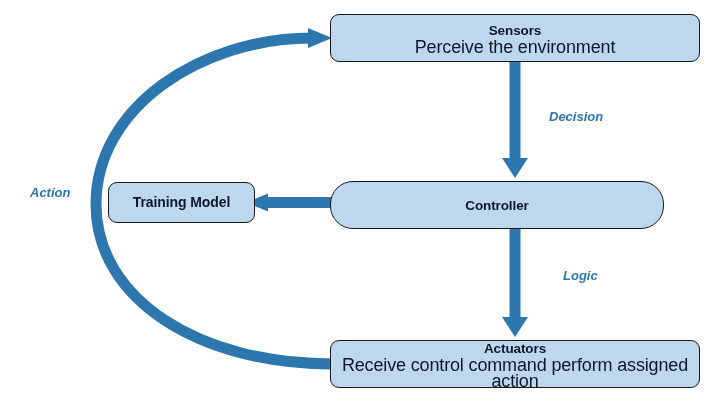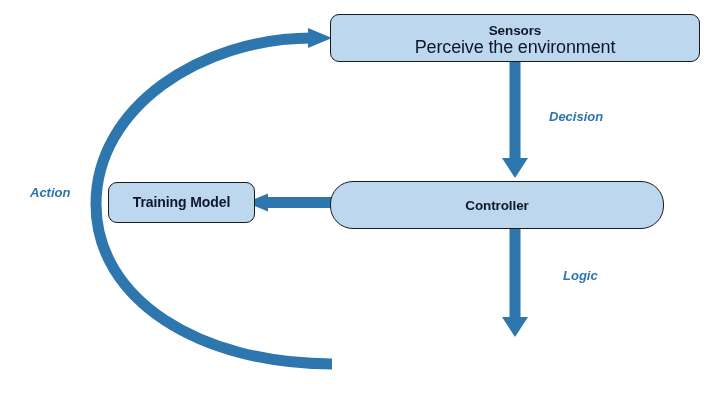--- a/index.html
+++ b/index.html
@@ -103,20 +103,24 @@
 
   <div class="node" id="node-sensors">
     <div class="title">Sensors</div>
     <div class="subtitle">Perceive the environment</div>
   </div>
 
   <div class="node" id="node-controller">
     <div class="title">Controller</div>
   </div>
 
+  <div class="node" id="node-actuators">
+    <div class="title">Actuators</div>
+    <div class="subtitle">Receive control command perform assigned action</div>
+  </div>
 
   <div class="node compact" id="node-training">
     <div class="title">Training Model</div>
   </div>
 
   <div class="edge-label" id="label-decision">Decision</div>
   <div class="edge-label" id="label-logic">Logic</div>
   <div class="edge-label" id="label-action">Action</div>
 
 </div>

